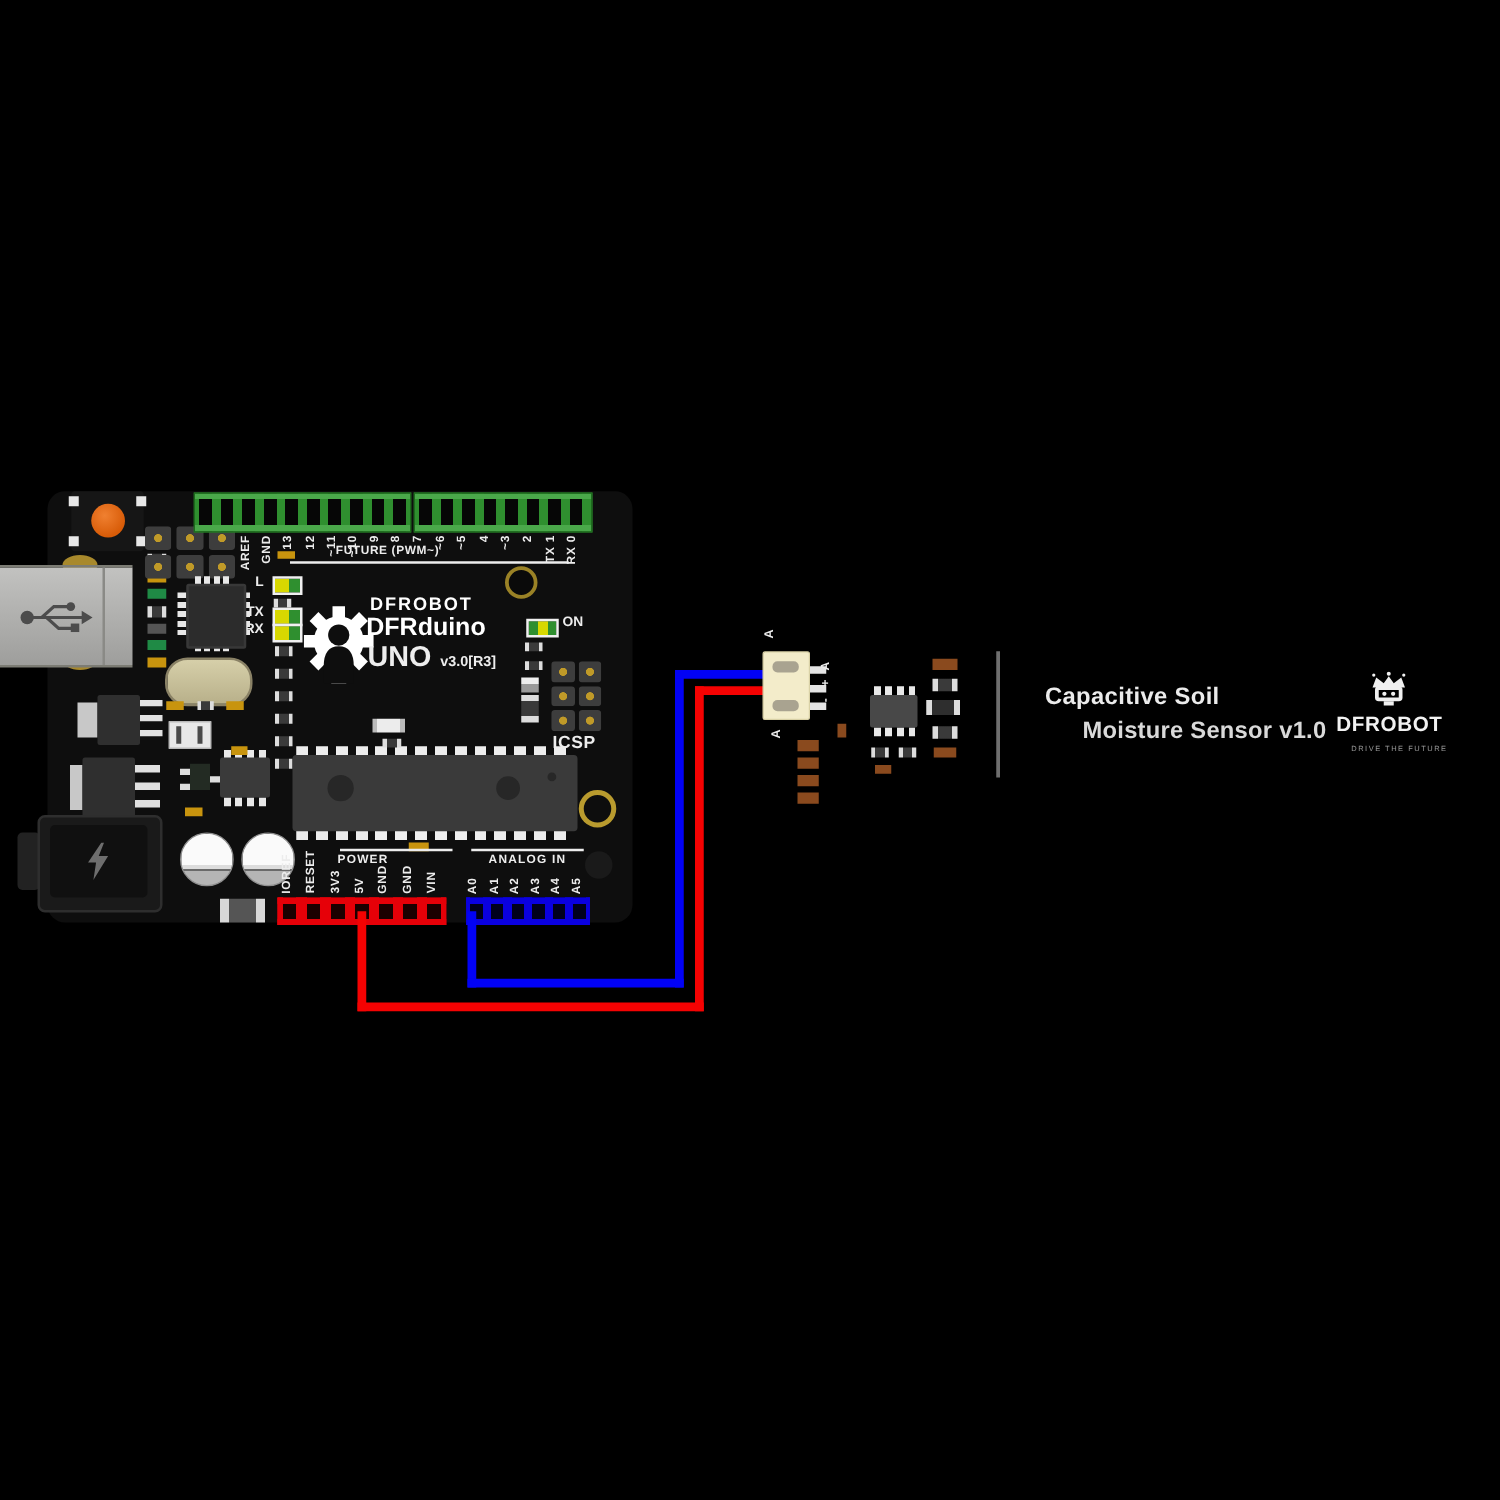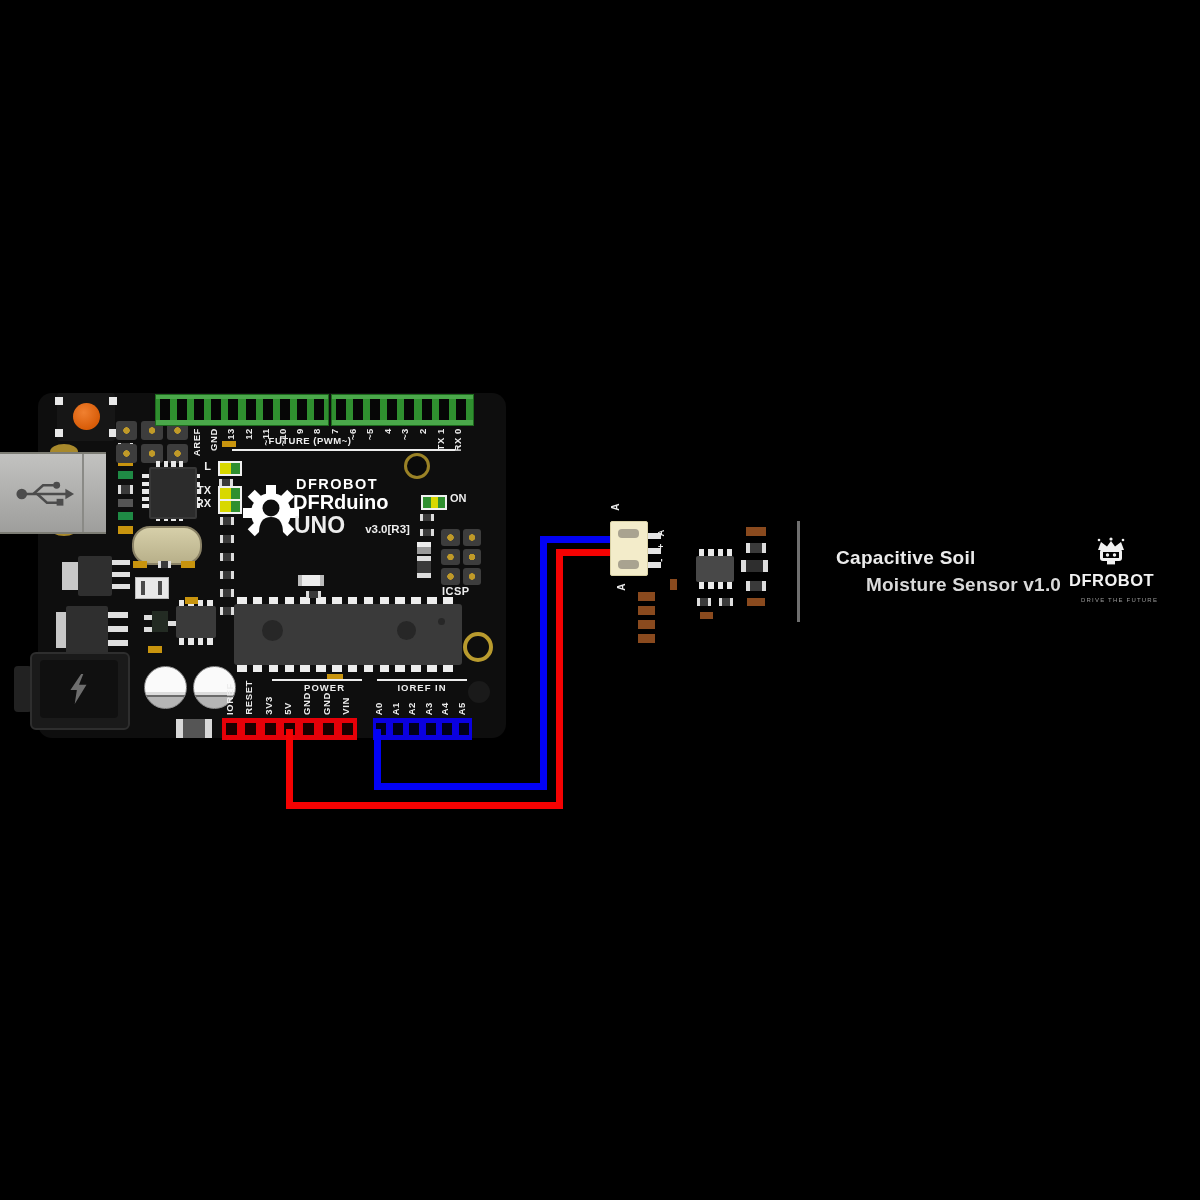--- a/index.html
+++ b/index.html
@@ -182,39 +182,39 @@
       <rect x="22" y="52" width="12" height="14"></rect>
     </g>
     <circle cx="28" cy="27" r="8.5" fill="#0e0e0e"></circle>
     <path d="M16,52 Q16,36 28,36 Q40,36 40,52 L40,66 L16,66 Z" fill="#0e0e0e"></path>
   </svg>
 
   <div class="txt" style="left:296px;top:477px;font-size:14.5px;font-weight:bold;letter-spacing:1.5px;color:#fff;">DFROBOT</div>
   <div class="txt" style="left:293px;top:492px;font-size:20px;font-weight:bold;color:#fff;">DFRduino</div>
   <div class="abs" style="left:294px;top:514px;display:flex;align-items:baseline;color:#fff;">
     <span class="txt" style="position:static;font-size:23px;font-weight:bold;">UNO</span>
-    <span class="txt" style="position:static;font-size:11.5px;font-weight:bold;margin-left:20px;">v3.0[R3]</span>
+    <span class="txt" style="position:static;font-size:11.5px;font-weight:bold;margin-left:7px;">v3.0[R3]</span>
   </div>
 
   <div class="abs" style="left:421px;top:495px;width:22px;height:11px;border:2px solid #f0f0f0;background:linear-gradient(90deg,#2f8f2f 0 35%,#d8d800 35% 70%,#2f8f2f 70%);"></div>
   <div class="txt" style="left:450px;top:493px;font-size:11px;font-weight:bold;">ON</div>
   <div class="abs res-h" style="left:420px;top:514px;width:14px;height:7px;"></div>
   <div class="abs res-h" style="left:420px;top:529px;width:14px;height:7px;"></div>
   <div class="abs" style="left:417px;top:542px;width:14px;height:12px;background:linear-gradient(180deg,#eee 0 40%,#9a9a9a 40%);"></div>
   <div class="abs res-v" style="left:417px;top:556px;width:14px;height:22px;"></div>
 
   <div class="abs grid-2x3" style="left:441px;top:529px;width:40px;height:56px;">
     <div class="pad"></div>
     <div class="pad"></div>
     <div class="pad"></div>
     <div class="pad"></div>
     <div class="pad"></div>
     <div class="pad"></div>
   </div>
-  <div class="txt" style="left:442px;top:586px;font-size:11px;font-weight:bold;letter-spacing:.5px;">ICSP</div>
+  <div class="txt" style="left:442px;top:586px;font-size:14px;font-weight:bold;letter-spacing:.5px;">ICSP</div>
 
   <div class="abs circle" style="left:404px;top:453px;width:20px;height:20px;background:#0a0a0a;border:3px solid #9a8226;"></div>
   <div class="abs circle" style="left:463px;top:632px;width:22px;height:22px;background:#0d0d0d;border:4px solid #b99b2e;"></div>
   <div class="abs circle" style="left:468px;top:681px;width:22px;height:22px;background:#1a1a1a;"></div>
 
   <div class="abs dashes-h" style="left:237px;top:597px;width:222px;height:9px;"></div>
   <div class="abs dashes-h" style="left:237px;top:663px;width:222px;height:9px;"></div>
   <div class="abs" style="left:234px;top:604px;width:228px;height:61px;background:#3a3a3a;border-radius:3px;">
     <div class="abs circle" style="left:28px;top:16px;width:21px;height:21px;background:#272727;"></div>
     <div class="abs circle" style="left:163px;top:17px;width:19px;height:19px;background:#272727;"></div>
@@ -254,23 +254,23 @@
     <svg class="abs" style="left:36px;top:20px;" width="22" height="30" viewBox="0 0 16 28">
       <polygon points="10,0 0,15 6,15 4,28 15,10 8,10 12,0" fill="#6e6e6e"></polygon>
     </svg>
   </div>
 
   <div class="abs gold" style="left:148px;top:646px;width:14px;height:7px;"></div>
   <div class="abs gold" style="left:185px;top:597px;width:13px;height:7px;"></div>
   <div class="abs gold" style="left:327px;top:674px;width:16px;height:7px;"></div>
 
   <div class="abs" style="left:272px;top:679px;width:90px;height:2px;background:#ededed;"></div>
-  <div class="txt" style="left:270px;top:683px;width:75px;text-align:right;font-size:9.5px;font-weight:bold;letter-spacing:1px;">POWER</div>
+  <div class="txt" style="left:270px;top:683px;width:75px;text-align:left;font-size:9.5px;font-weight:bold;letter-spacing:1px;">POWER</div>
   <div class="abs" style="left:377px;top:679px;width:90px;height:2px;background:#ededed;"></div>
-  <div class="txt" style="left:377px;top:683px;width:90px;text-align:center;font-size:9.5px;font-weight:bold;letter-spacing:1px;">IOREF IN</div>
+  <div class="txt" style="left:377px;top:683px;width:90px;text-align:center;font-size:9.5px;font-weight:bold;letter-spacing:1px;">ANALOG IN</div>
 
   <div class="labelrow row-bottom" style="left:225px;top:658px;width:136px;height:57px;">
       <span class="vlabel" style="left: 0px;">IOREF</span>
       <span class="vlabel" style="left: 19.3px;">RESET</span>
       <span class="vlabel" style="left: 38.6px;">3V3</span>
       <span class="vlabel" style="left: 57.9px;">5V</span>
       <span class="vlabel" style="left: 77.2px;">GND</span>
       <span class="vlabel" style="left: 96.5px;">GND</span>
       <span class="vlabel" style="left: 115.8px;">VIN</span>
     </div>

